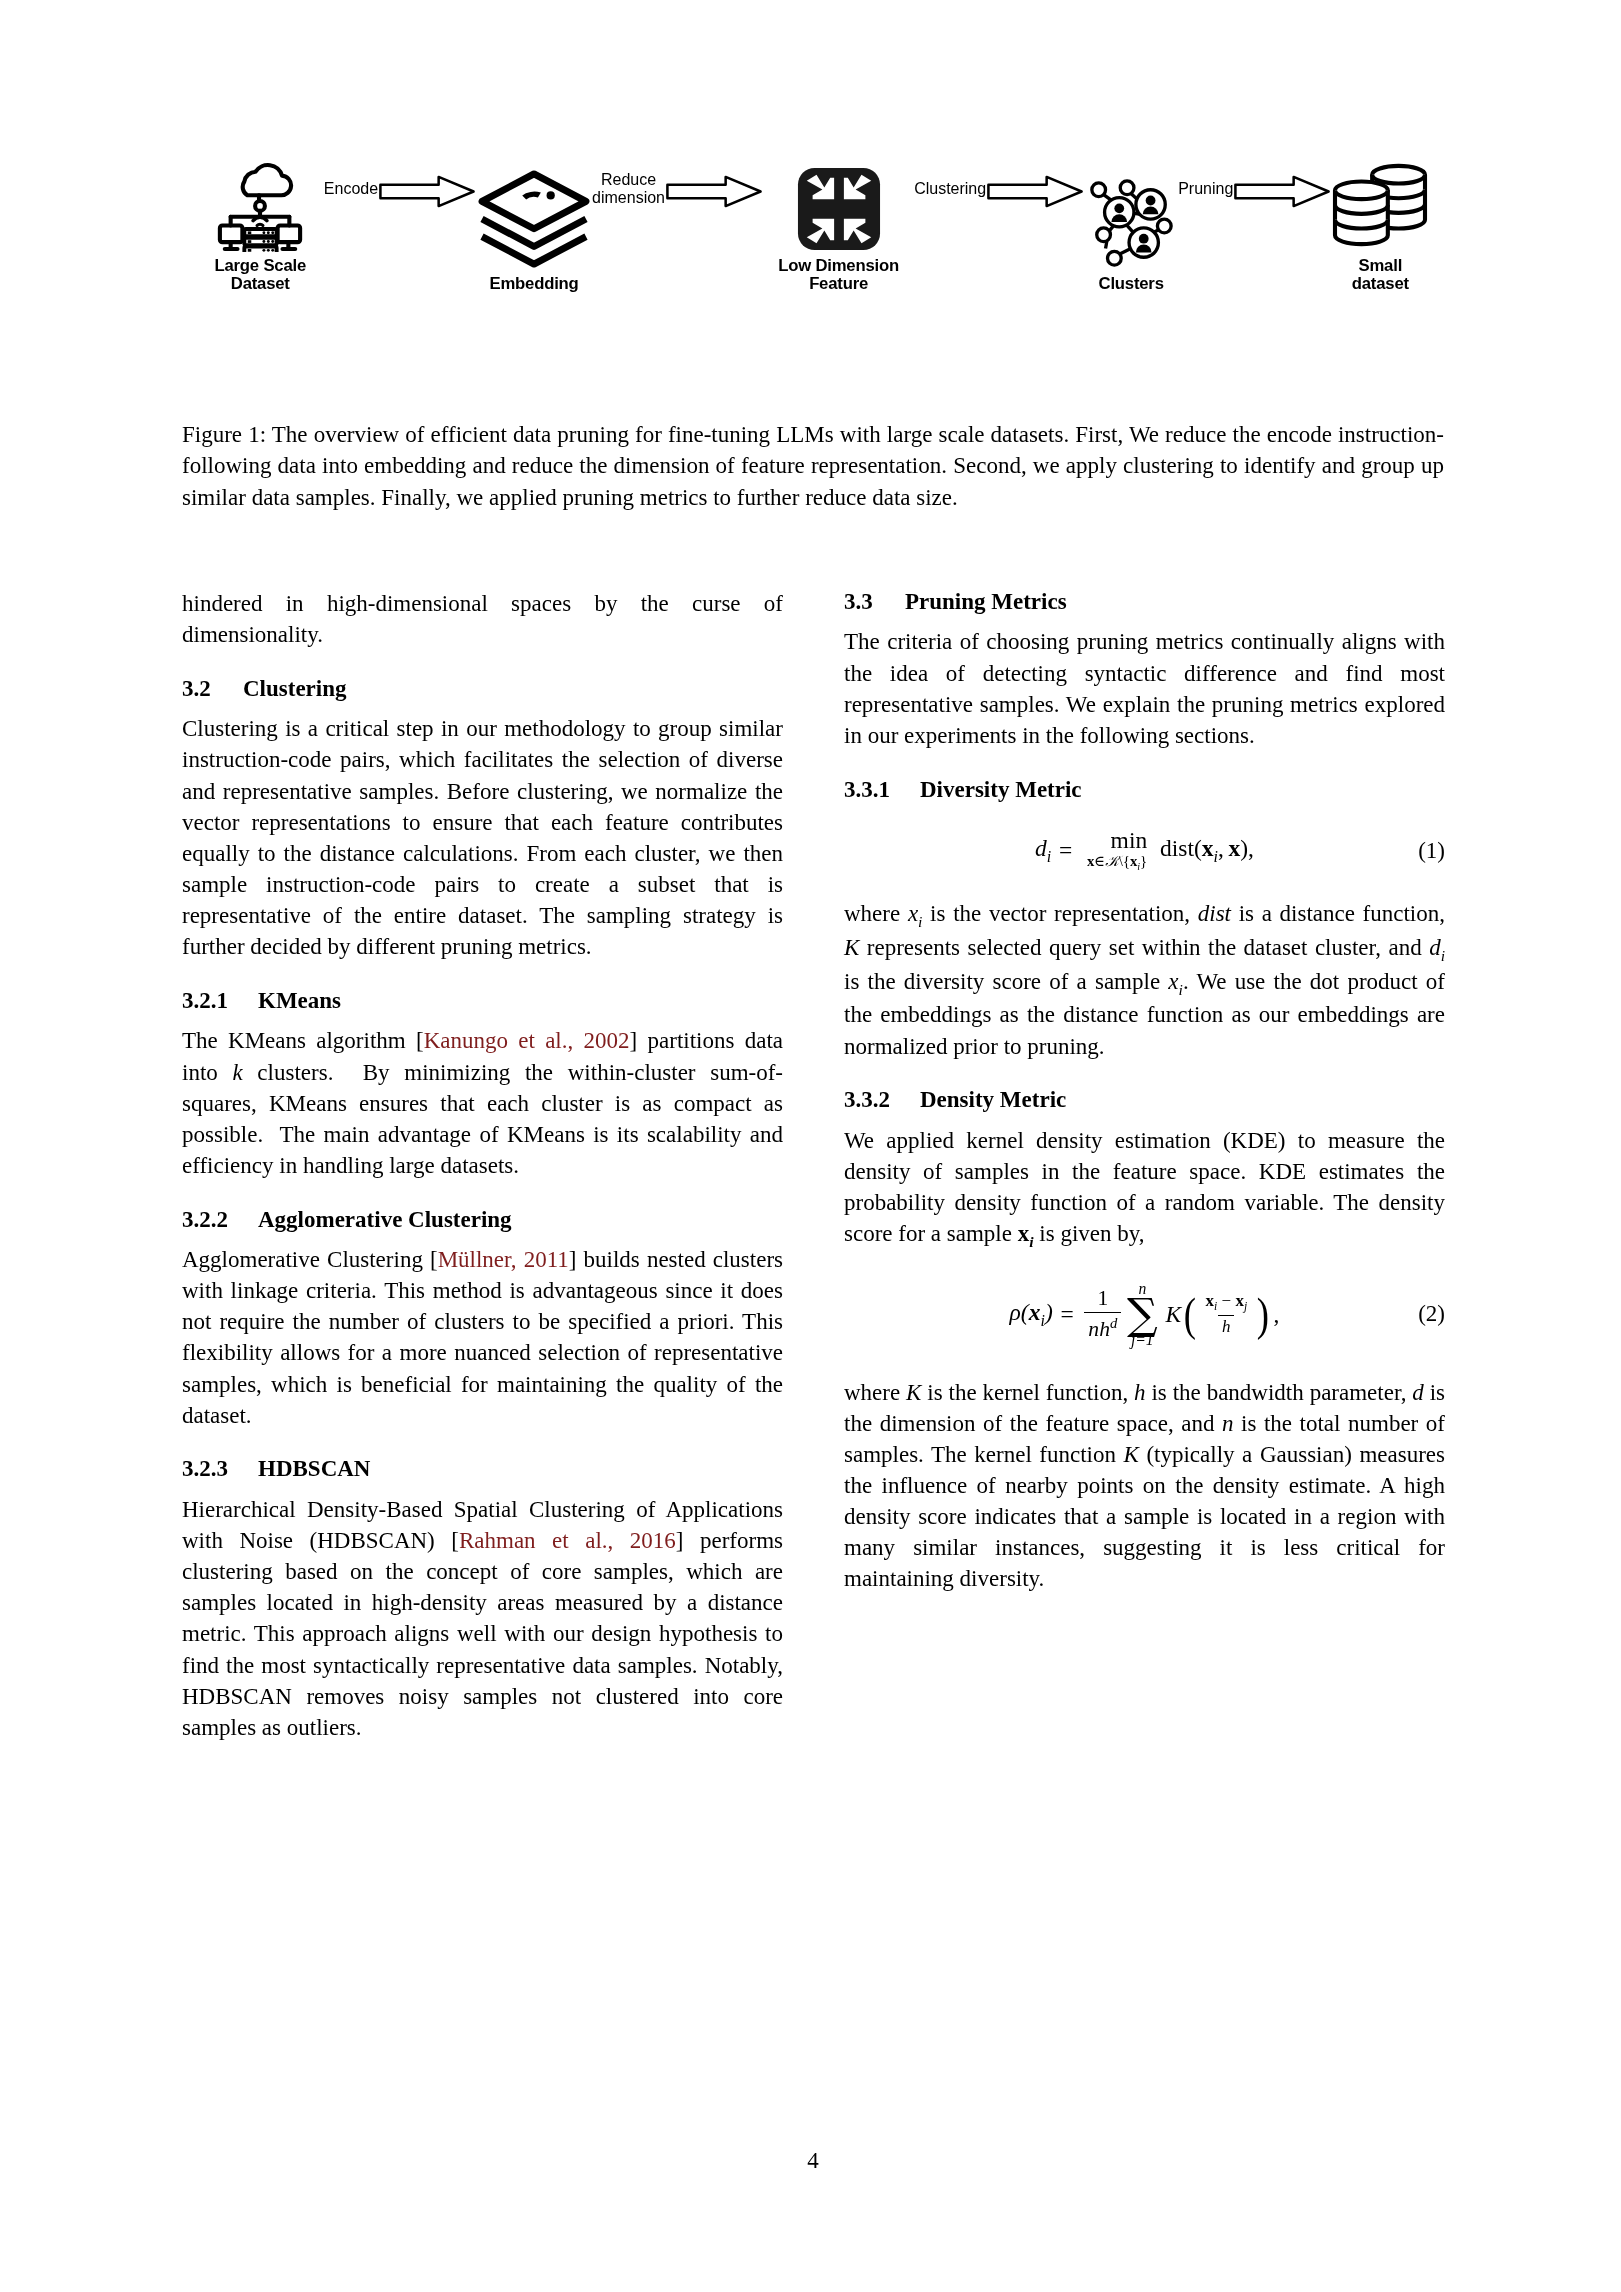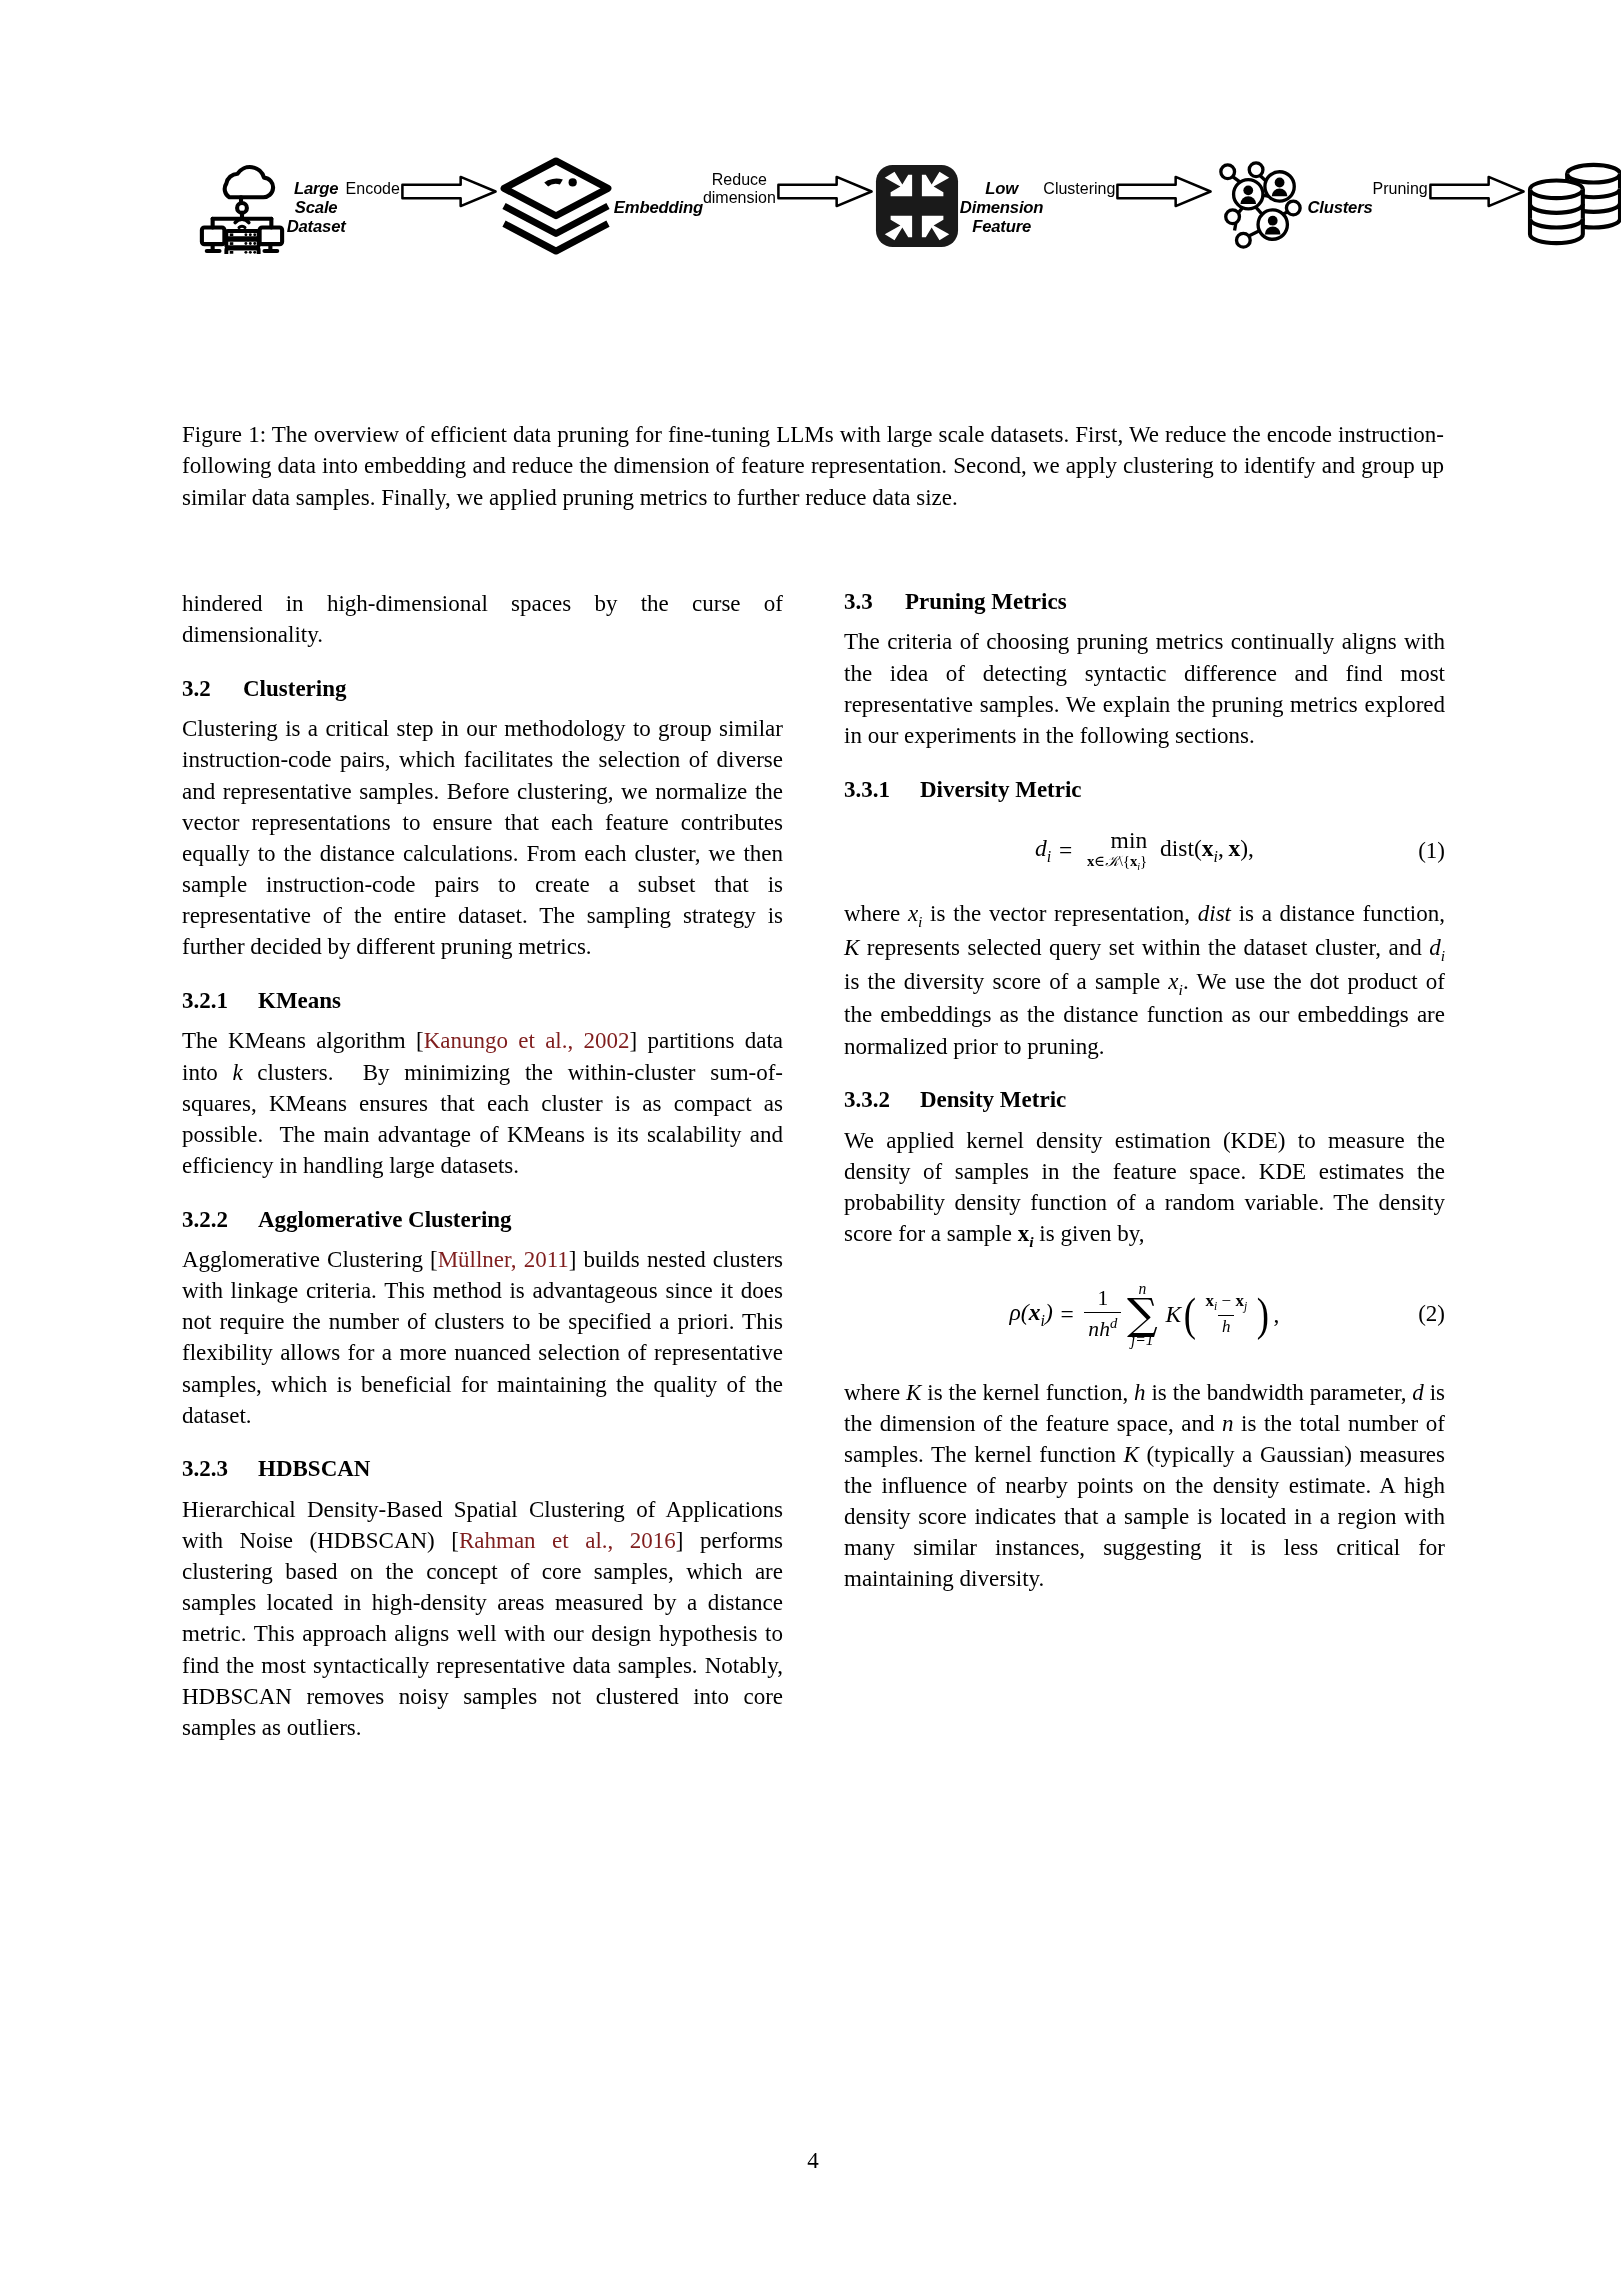--- a/index.html
+++ b/index.html
@@ -34,25 +34,24 @@
   .fig-row {
     display: flex;
     align-items: flex-end;
     justify-content: space-between;
     height: 176px;
     padding: 0 14.7px 0 14.7px;
     box-sizing: border-box;
   }
   .fig-node {
     display: flex;
-    flex-direction: row;
+    flex-direction: column;
     align-items: center;
     justify-content: flex-end;
     height: 176px;
-    font-style: italic;
   }
   .fig-icon {
     display: flex;
     align-items: flex-end;
     justify-content: center;
   }
   .fig-label {
     font-family: "Liberation Sans", "DejaVu Sans", sans-serif;
     font-weight: bold;
     font-size: 16.7px;

